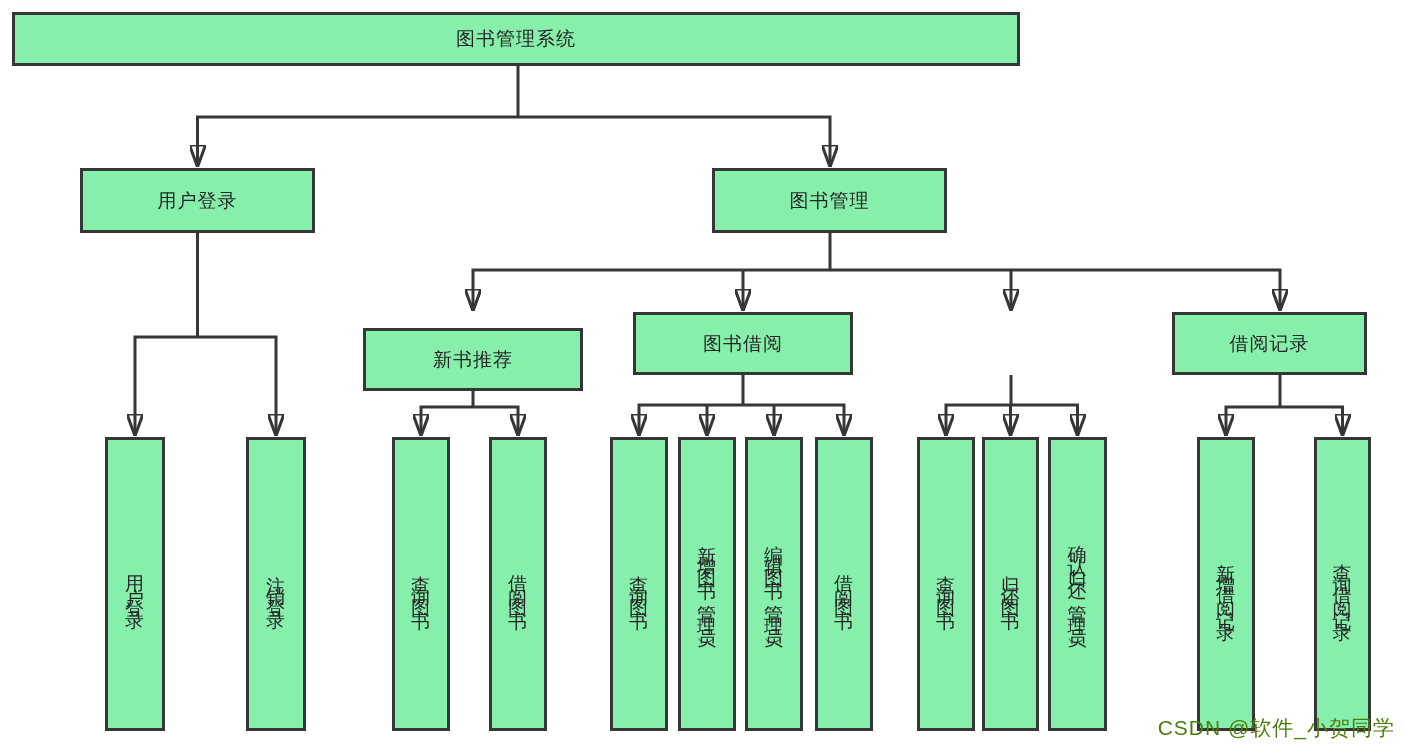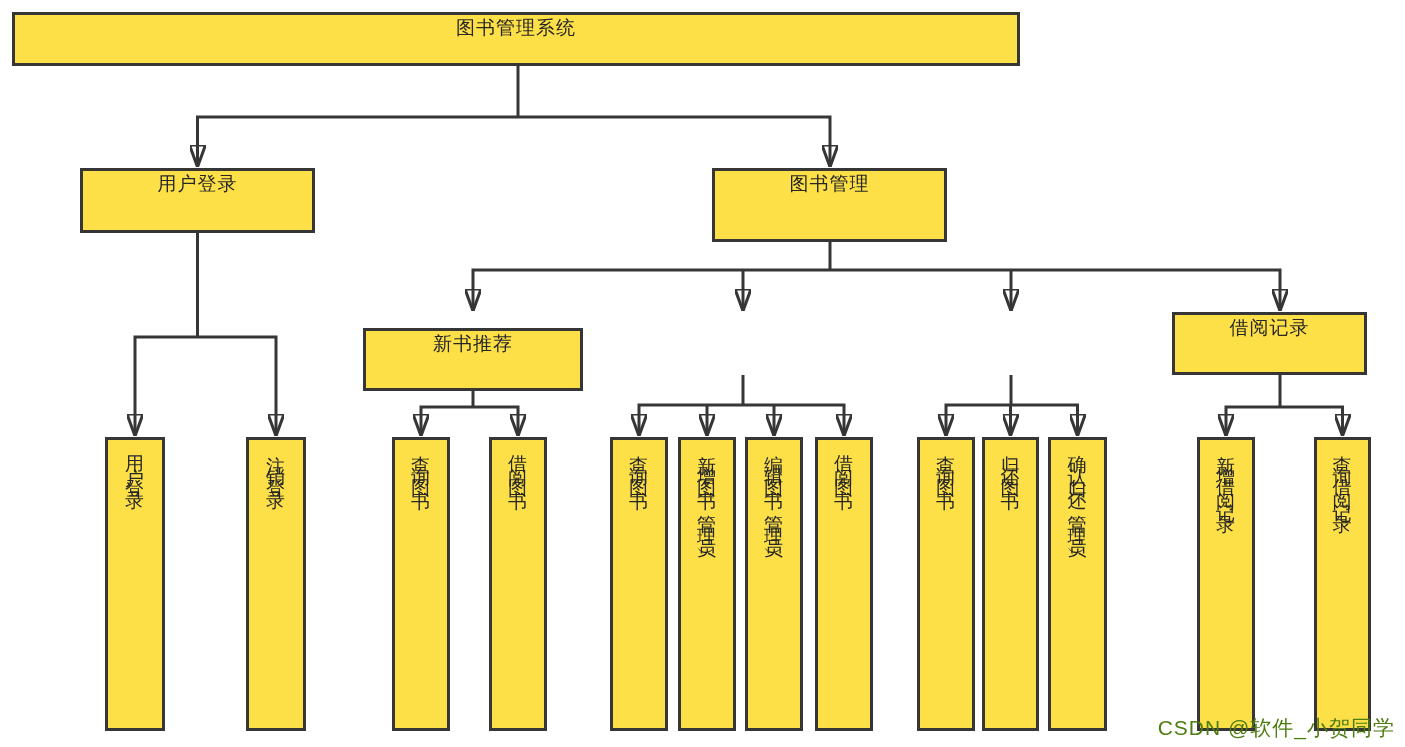--- a/index.html
+++ b/index.html
@@ -3,22 +3,22 @@
 <meta charset="utf-8">
 <style>
   html,body{margin:0;padding:0;background:#ffffff;}
   .canvas{
     position:relative;width:1405px;height:747px;background:#ffffff;
     font-family:"Liberation Sans","DejaVu Sans",sans-serif;overflow:hidden;
   }
   .wires{position:absolute;left:0;top:0;width:1405px;height:747px;}
   .wires path{stroke:#363636;stroke-width:3;fill:none;}
   .box{
-    position:absolute;box-sizing:border-box;border:3px solid #363636;background:#fde047;
-    display:flex;justify-content:center;
+    position:absolute;box-sizing:border-box;border:3px solid #363636;background:#86efac;
+    display:flex;align-items:center;justify-content:center;
   }
   .hbox .lbl{font-size:19px;color:#262626;letter-spacing:1px;white-space:nowrap;}
   .vbox .lbl{
     writing-mode:vertical-rl;text-orientation:mixed;
     font-size:19px;color:#262626;letter-spacing:12px;line-height:1;
   }
   .watermark{
     position:absolute;right:10px;bottom:5px;
     font-size:21px;color:#4d7c0f;letter-spacing:1px;white-space:nowrap;
   }
@@ -62,26 +62,29 @@
     <path d="M1226,436 V407 H1342.5 V436" marker-start="url(#arrow)" marker-end="url(#arrow)"></path>
   </svg>
 
   <div class="box hbox" style="left:12px;top:12px;width:1008px;height:54px">
     <span class="lbl">图书管理系统</span>
   </div>
 
   <div class="box hbox" style="left:80px;top:168px;width:235px;height:65px">
     <span class="lbl">用户登录</span>
   </div>
-  <div class="box hbox" style="left:712px;top:168px;width:235px;height:74px">
+  <div class="box hbox" style="left:712px;top:168px;width:235px;height:65px">
     <span class="lbl">图书管理</span>
   </div>
 
   <div class="box hbox" style="left:363px;top:328px;width:220px;height:63px">
     <span class="lbl">新书推荐</span>
+  </div>
+  <div class="box hbox" style="left:633px;top:312px;width:220px;height:63px">
+    <span class="lbl">图书借阅</span>
   </div>
   <div class="box hbox" style="left:1172px;top:312px;width:195px;height:63px">
     <span class="lbl">借阅记录</span>
   </div>
 
   <div class="box vbox" style="left:105px;top:437px;width:60px;height:294px">
     <span class="lbl">用户登录</span>
   </div>
   <div class="box vbox" style="left:246px;top:437px;width:60px;height:294px">
     <span class="lbl">注销登录</span>

